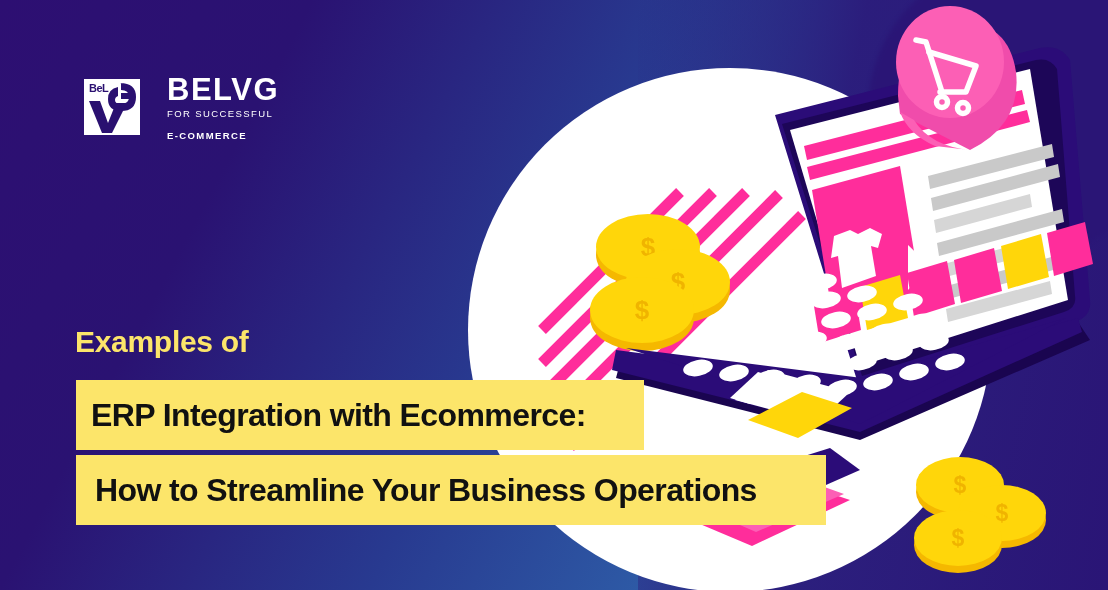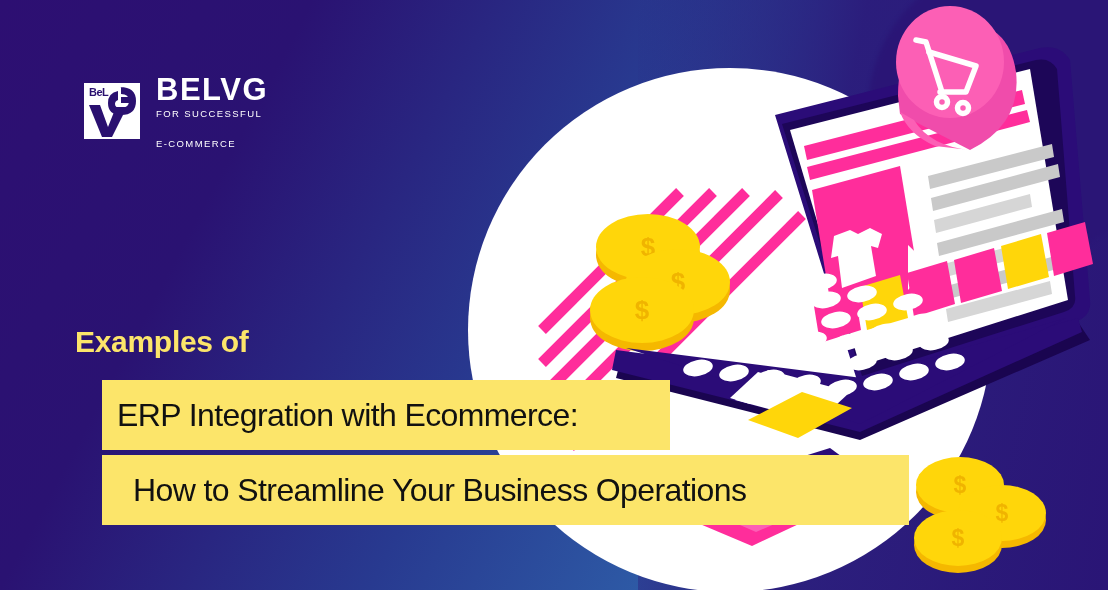--- a/index.html
+++ b/index.html
@@ -28,53 +28,53 @@
     background:linear-gradient(100deg, rgba(42,16,112,0) 0%, rgba(43,20,118,0.85) 40%, #2a1576 100%);
   }
   .corner-dark {
     position:absolute; right:-60px; top:-40px;
     width:300px; height:300px;
     background:#2a1576; border-radius:50%;
     filter:blur(2px); opacity:.9;
   }
 
   
-  .logo { position:absolute; left:84px; top:74px; display:flex; align-items:center; gap:16px; }
+  .logo { position:absolute; left:84px; top:74px; display:flex; align-items:center; gap:27px; }
   .logo-mark {
     width:56px; height:56px; background:#ffffff; position:relative; overflow:hidden;
   }
   .logo-mark .bel {
     position:absolute; left:5px; top:3px;
     font-size:11px; font-weight:bold; color:#2a1070; letter-spacing:-.5px;
   }
   .logo-mark svg { position:absolute; left:0; top:0; }
   .logo-text { color:#fff; line-height:1; }
   .logo-text .big {
     font-size:31px; font-weight:bold; letter-spacing:1.5px; display:block;text-align:right;
   }
   .logo-text .sub {
     font-size:9.5px; letter-spacing:1.4px; display:block; margin-top:4px; font-weight:normal;
   }
   .logo-text .sub2 {
-    font-size:9.5px; letter-spacing:1.4px; display:block; margin-top:20px; font-weight:normal;
+    font-size:9.5px; letter-spacing:1.4px; display:block; margin-top:12px; font-weight:bold;
   }
 
   
   .kicker {
     position:absolute; left:75px; top:325px;
     font-size:30px; font-weight:bold; color:#fce56a;
     letter-spacing:-.3px;
   }
   .hl {
     position:absolute; background:#fce56a;
     display:flex; align-items:center;
-    font-weight:normal; color:#111; letter-spacing:-.6px;margin-left:26px;
+    font-weight:bold; color:#111; letter-spacing:-.6px;
   }
   .hl1 { left:76px; top:380px; width:568px; height:70px; font-size:32px; padding-left:15px; }
-  .hl2 { left:76px; top:455px; width:807px; height:70px; font-size:32px; padding-left:31px; }
+  .hl2 { left:76px; top:455px; width:750px; height:70px; font-size:32px; padding-left:19px; }
 
   
   .illo { position:absolute; left:430px; top:0; width:678px; height:590px; }
   .illo svg { position:absolute; left:0; top:0; }
 </style>
 </head>
 <body>
 
 <div class="banner">
 

